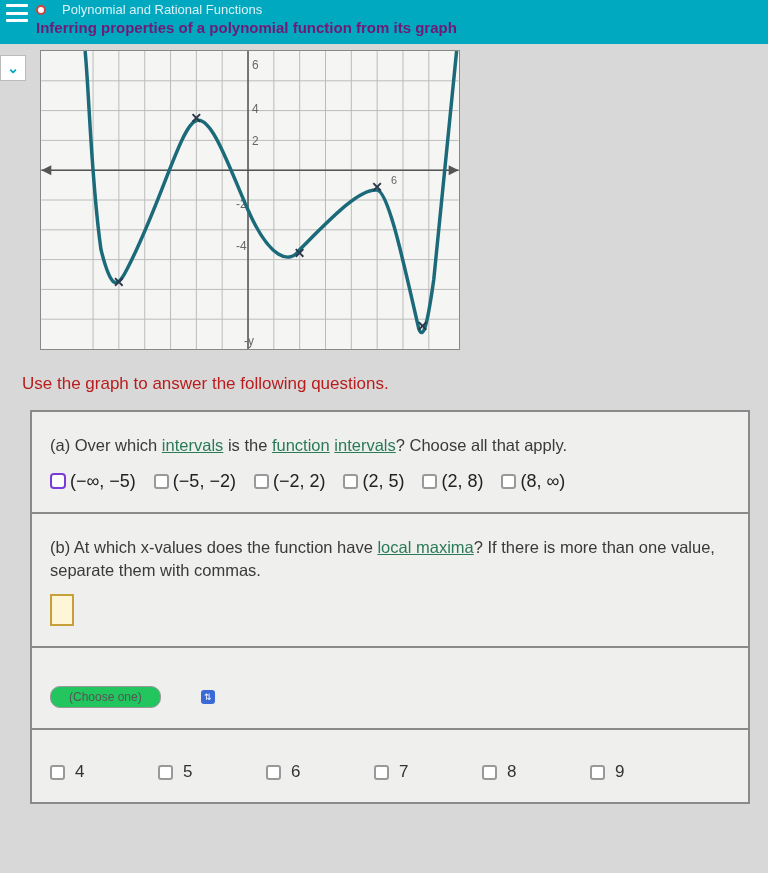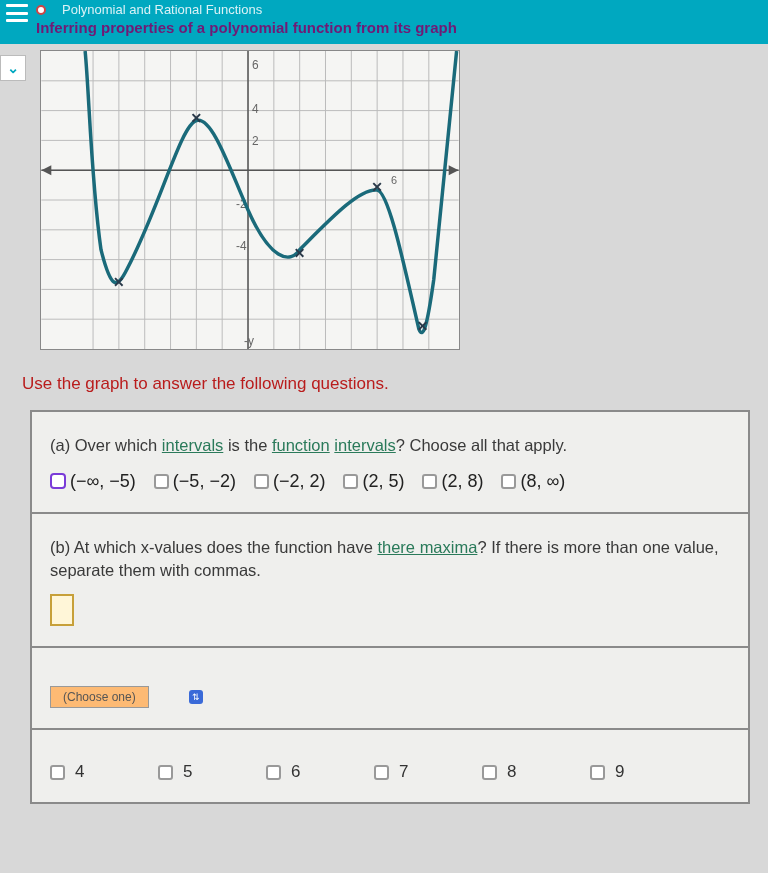--- a/index.html
+++ b/index.html
@@ -100,22 +100,22 @@
   .chk.first { border-color:#7a3bd8; border-radius:4px; width:16px;height:16px;}
   .text-input {
     margin-top: 12px;
     width: 24px; height: 32px;
     border: 2px solid #c7a03a;
     background: #fff6d8;
   }
   .select-row { margin-top: 16px; display:flex; align-items:center; }
   .select-cap {
     font-size:12px; color:#555;
-    border:1px solid #999; background:#fdba74;
-    padding:3px 12px; border-radius:0;
+    border:1px solid #999; background:#22c55e;
+    padding:3px 18px; border-radius:10px;
   }
   .select-arrow {
     margin-left: 40px;
     width:14px;height:14px;background:#3a6ad8;border-radius:3px;
     display:inline-flex;align-items:center;justify-content:center;
     color:#fff;font-size:9px;
   }
   .degree-row {
     margin-top: 10px;
     display:flex; align-items:center;
@@ -205,21 +205,21 @@
       <span><span class="chk round"></span><span>(−5, −2)</span></span>
       <span><span class="chk round"></span><span>(−2, 2)</span></span>
       <span><span class="chk round"></span><span>(2, 5)</span></span>
       <span><span class="chk round"></span><span>(2, 8)</span></span>
       <span><span class="chk round"></span><span>(8, ∞)</span></span>
     </div>
   </div>
 
   <div class="q-cell">
     <div class="q-text">
-      <span>(b) At which x-values does the function have </span><span class="link-term">there maxima</span><span>? If there is more than one value, separate them with commas.</span>
+      <span>(b) At which x-values does the function have </span><span class="link-term">local maxima</span><span>? If there is more than one value, separate them with commas.</span>
     </div>
     <div class="text-input"></div>
   </div>
 
   <div class="q-cell">
     <div class="select-row">
       <span class="select-cap">(Choose one)</span>
       <span class="select-arrow">⇅</span>
     </div>
   </div>

